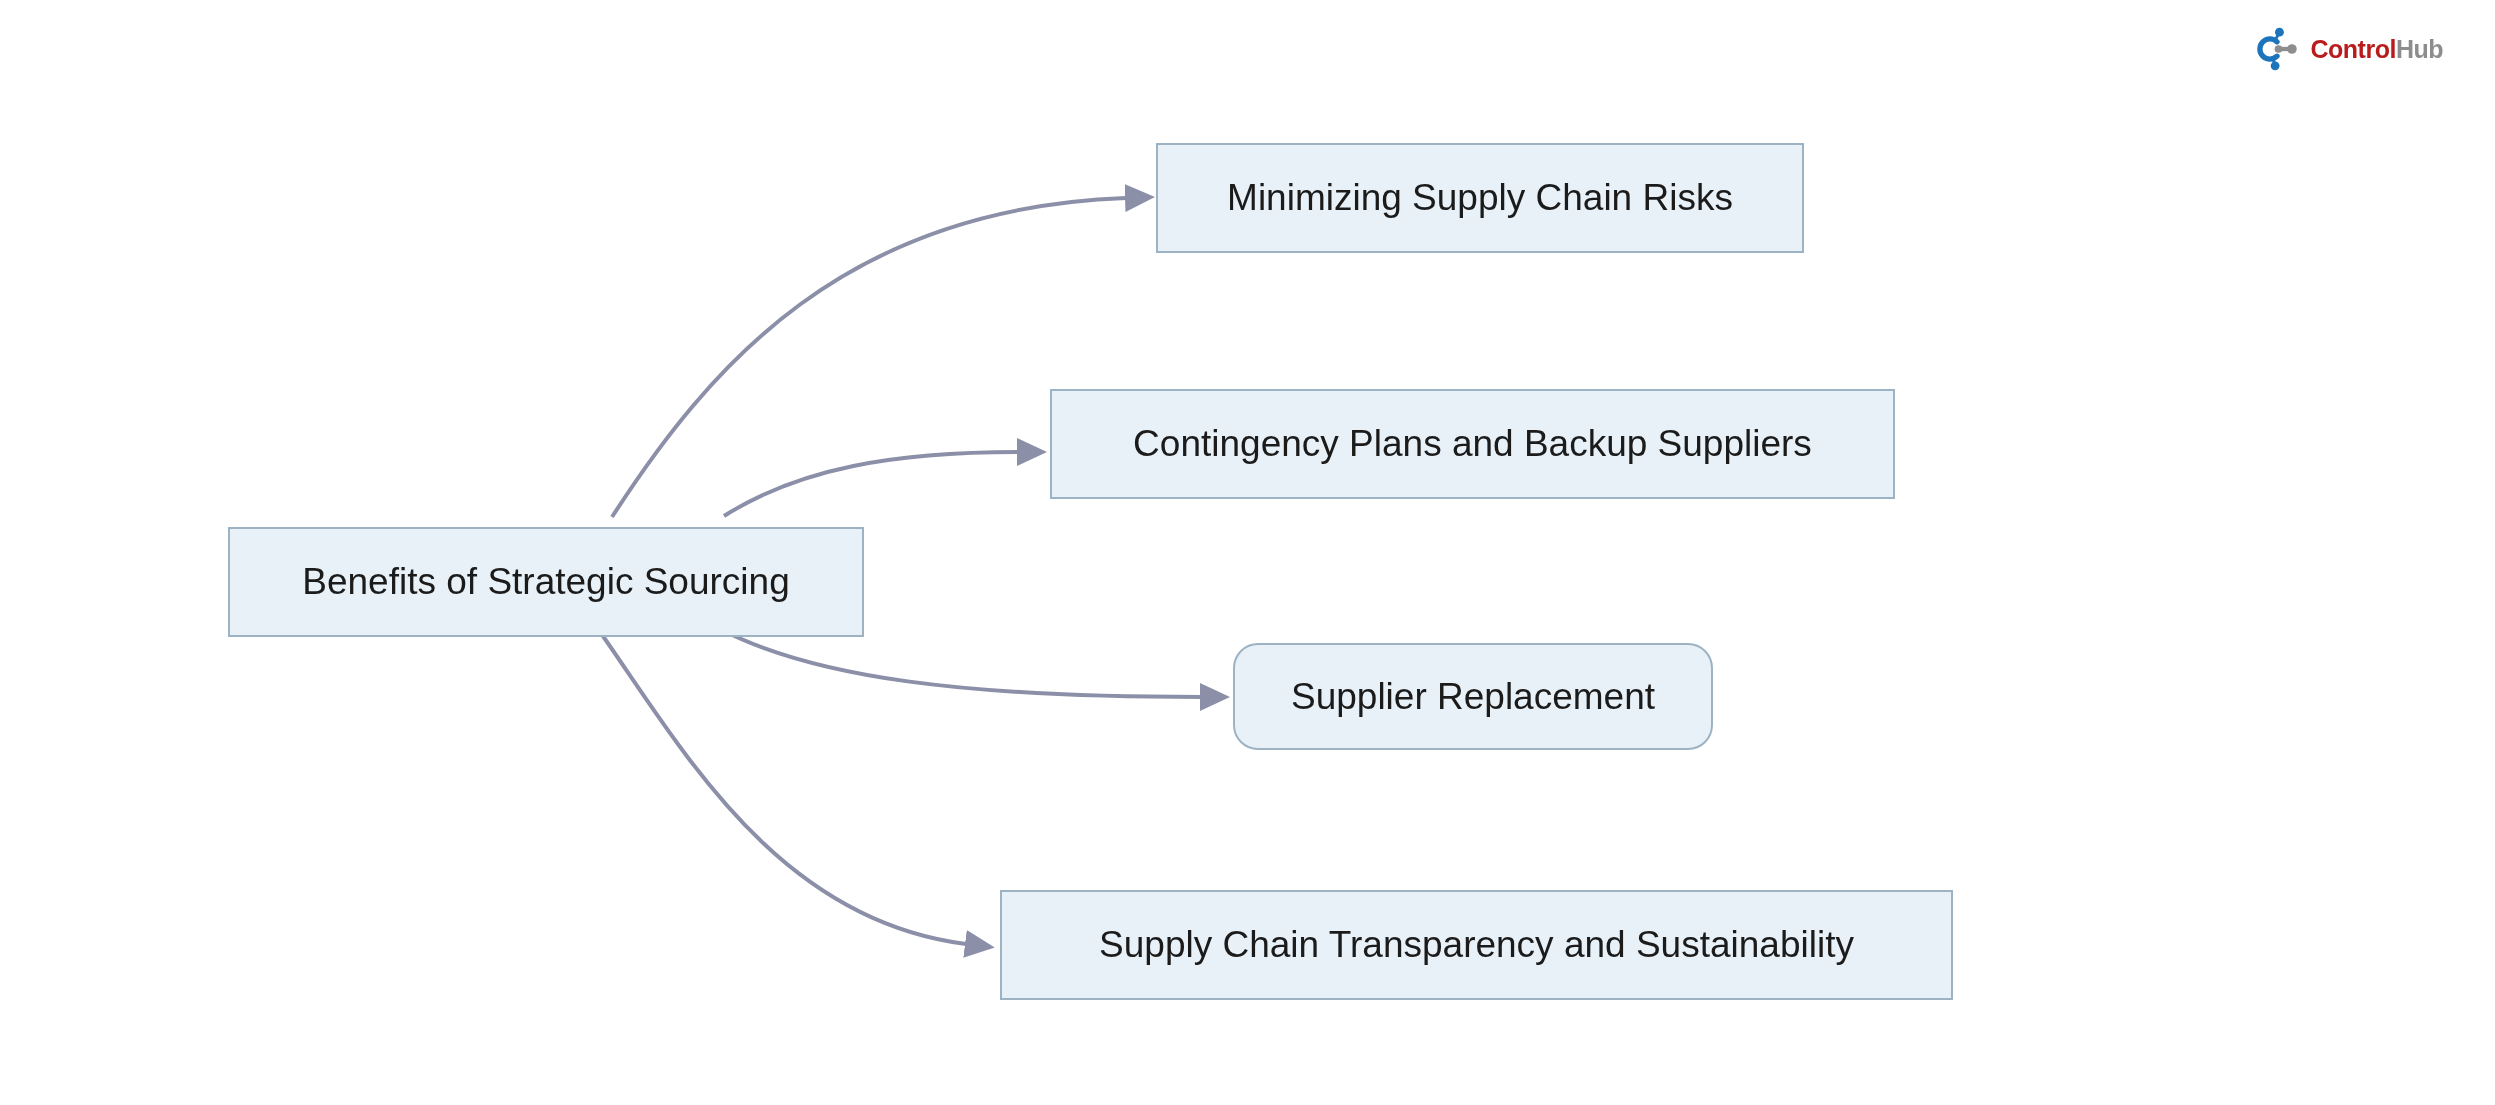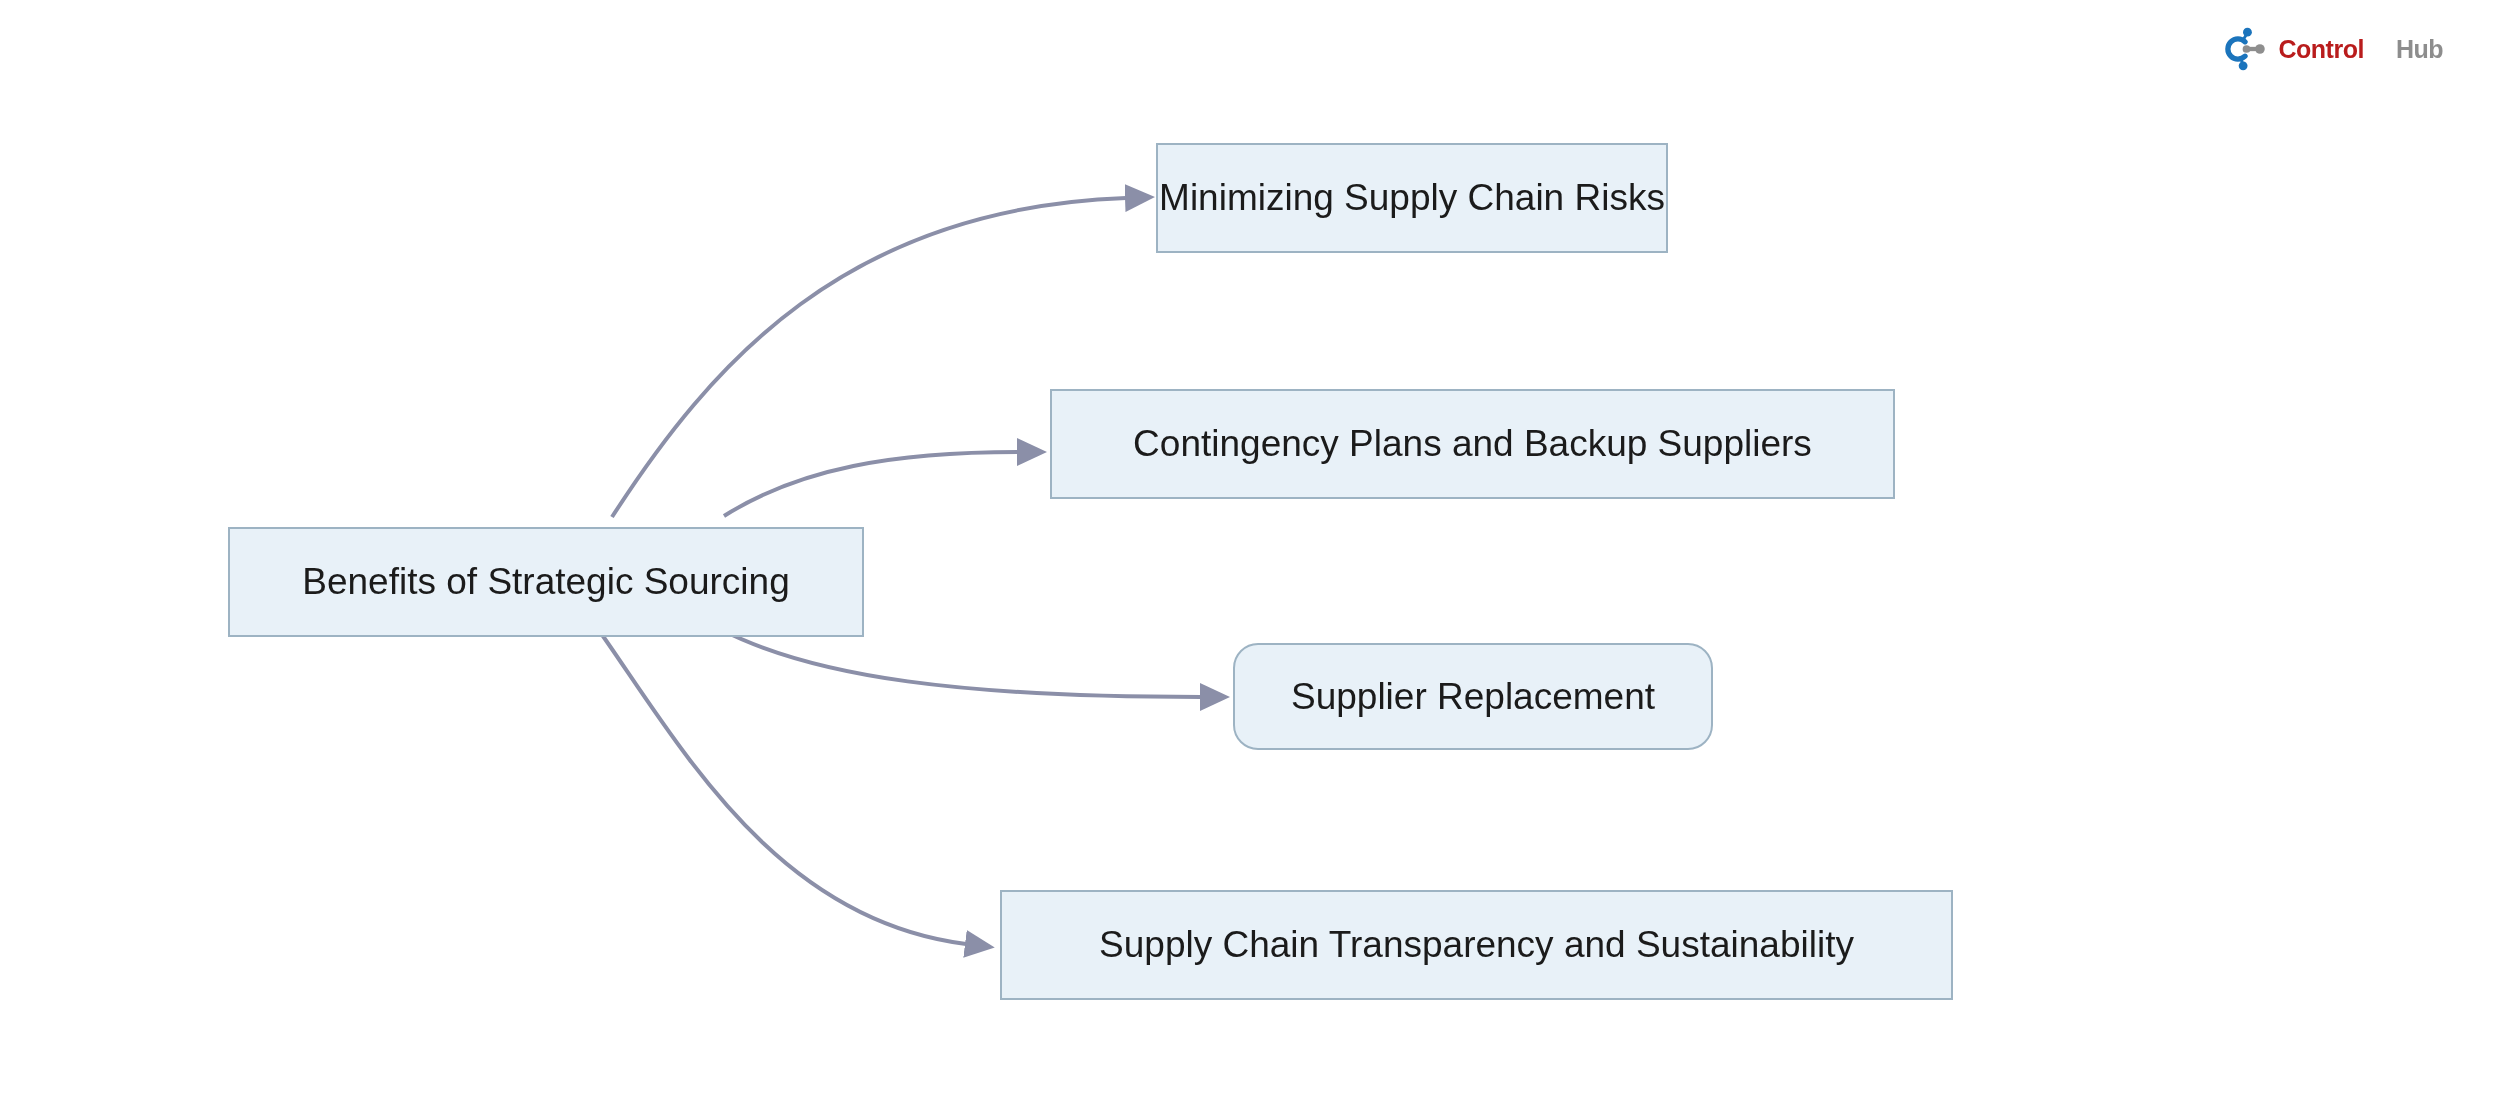--- a/index.html
+++ b/index.html
@@ -35,42 +35,42 @@
     border: 2px solid #9db3c3;
     display: flex;
     align-items: center;
     justify-content: center;
     font-size: 37px;
     color: #1b1b1b;
     white-space: nowrap;
     text-align: center;
   }
   .node-root         { left: 228px;  top: 519px; width: 636px; height: 110px; margin-top: 8px; }
-  .node-risks        { left: 1156px; top: 143px; width: 512px; height: 110px; }
+  .node-risks        { left: 1156px; top: 143px; width: 648px; height: 110px; }
   .node-contingency  { left: 1050px; top: 389px; width: 845px; height: 110px; }
   .node-replacement  { left: 1233px; top: 643px; width: 480px; height: 107px; border-radius: 25px; }
   .node-transparency { left: 1000px; top: 890px; width: 953px; height: 110px; }
 
   .logo {
     position: absolute;
     top: 24px;
     right: 52px;
     display: flex;
     align-items: center;
     gap: 8px;
   }
   .logo-icon { display: block; }
   .brand {
     font-size: 25px;
     font-weight: bold;
     letter-spacing: -0.5px;
     line-height: 1;
   }
   .brand .c1 { color: #b91c1c; }
-  .brand .c2 { color: #8d8d8d; margin-left: 32px; }
+  .brand .c2 { color: #8d8d8d; }
 </style>
 </head>
 <body>
 
 <div class="canvas">
 
   <svg class="edges" viewBox="0 0 2495 1105" xmlns="http://www.w3.org/2000/svg">
     <defs>
       <marker id="arrowhead" markerUnits="userSpaceOnUse" markerWidth="32" markerHeight="28" refX="1" refY="14" orient="auto">
         <path d="M0,0 L30,14 L0,28 Z" fill="#8b8fa8"></path>

